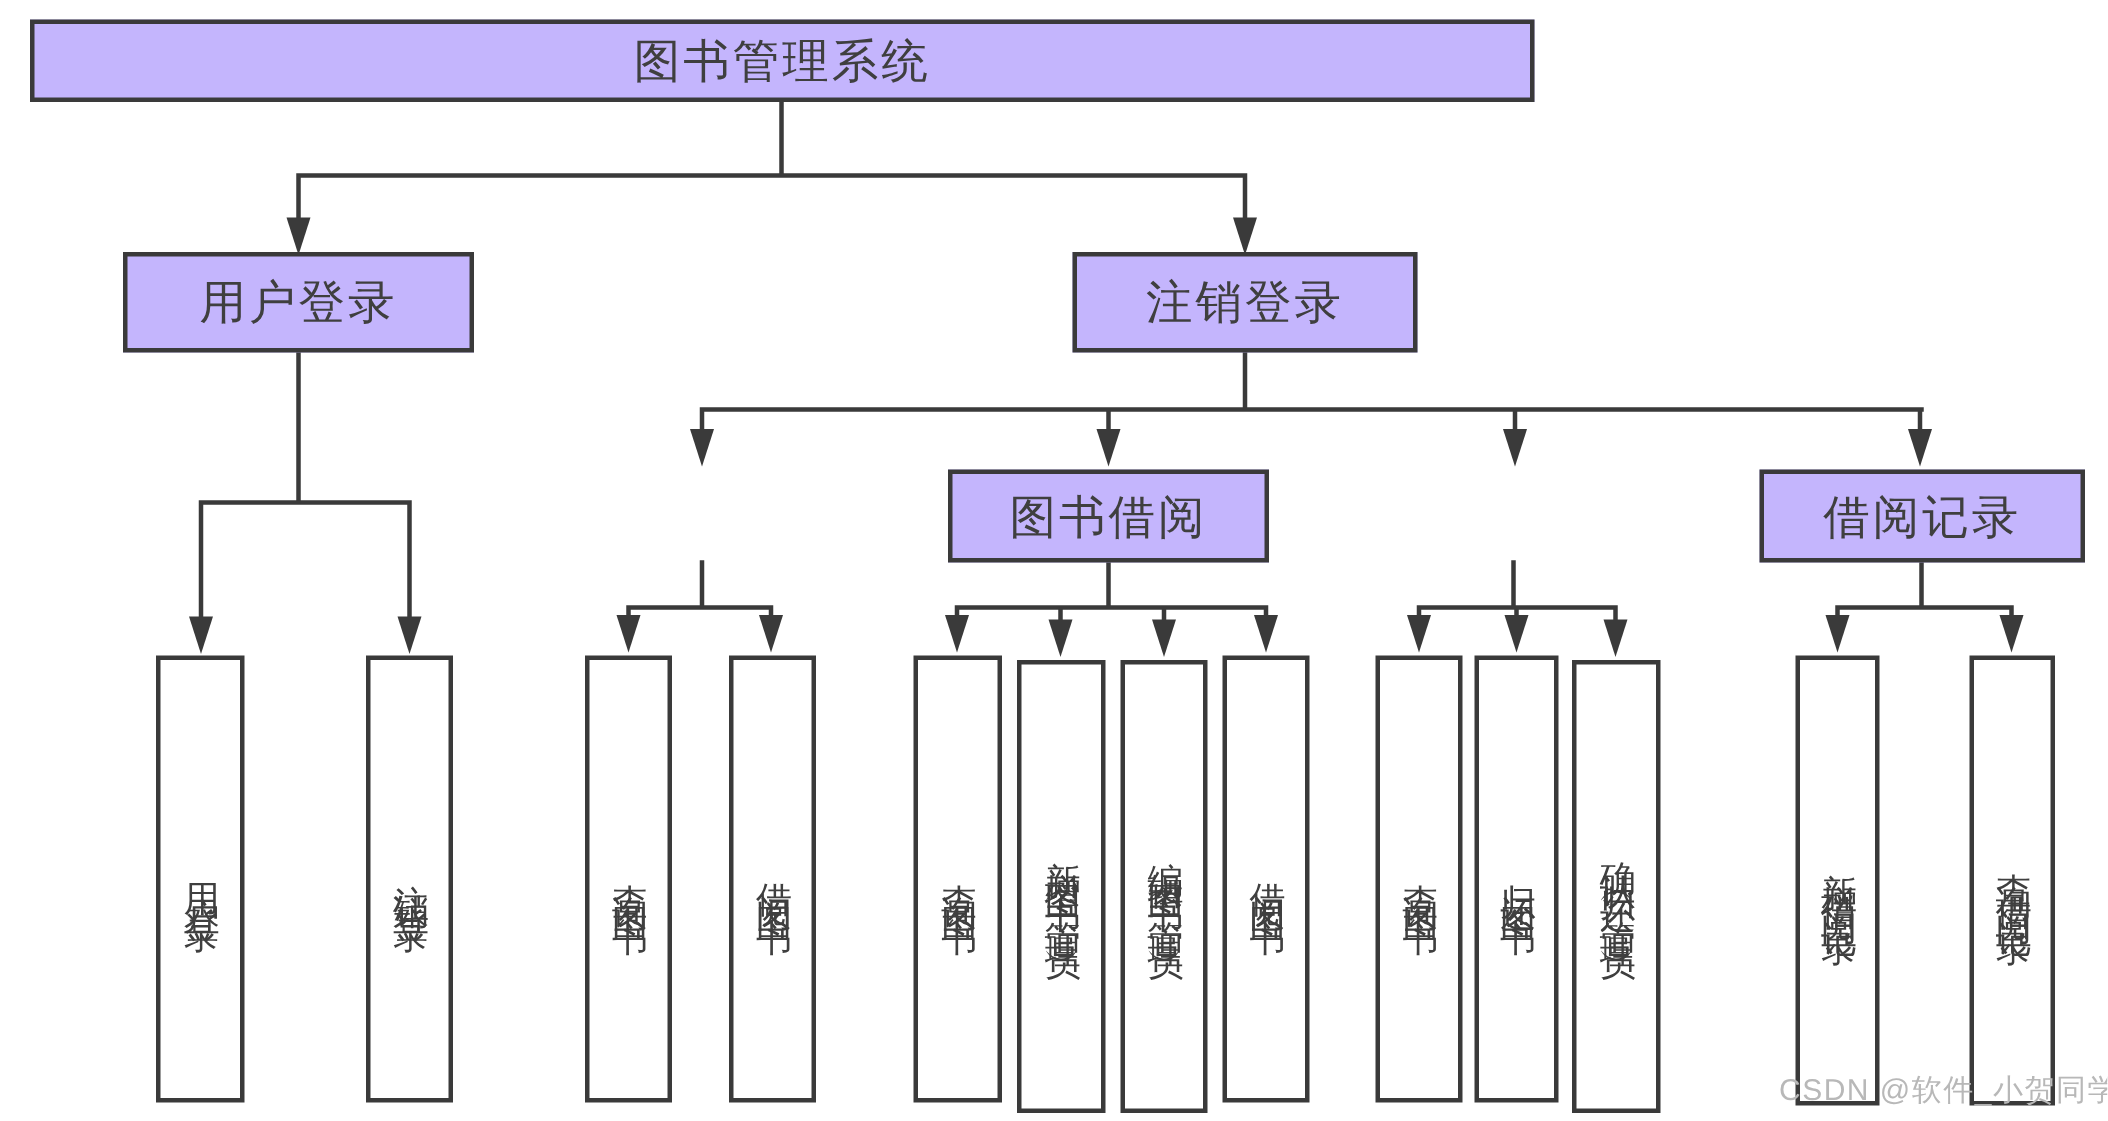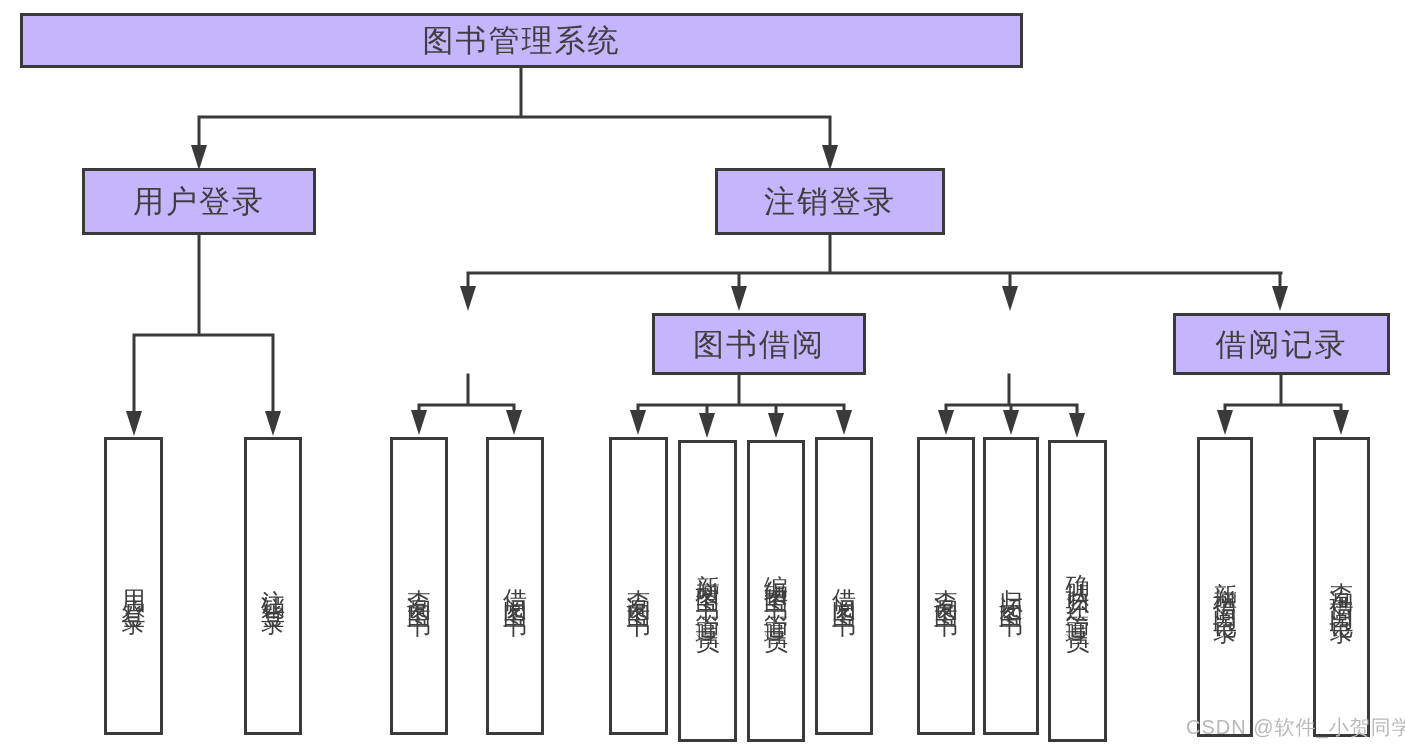--- a/index.html
+++ b/index.html
@@ -113,21 +113,21 @@
     <span>图书管理系统</span>
   </div>
 
   <div class="hbox" style="left:82px; top:168px; width:234px; height:67px;">
     <span>用户登录</span>
   </div>
   <div class="hbox" style="left:715px; top:168px; width:230px; height:67px;">
     <span>注销登录</span>
   </div>
 
-  <div class="hbox" style="left:632px; top:313px; width:214px; height:62px;margin-left:20px;">
+  <div class="hbox" style="left:632px; top:313px; width:214px; height:62px;">
     <span>图书借阅</span>
   </div>
   <div class="hbox" style="left:1173px; top:313px; width:217px; height:62px;">
     <span>借阅记录</span>
   </div>
 
   <div class="leaf" style="left:104px; top:437px; width:59px; height:298px;">
     <span class="vtext">用户登录</span>
   </div>
   <div class="leaf" style="left:244px; top:437px; width:58px; height:298px;">

